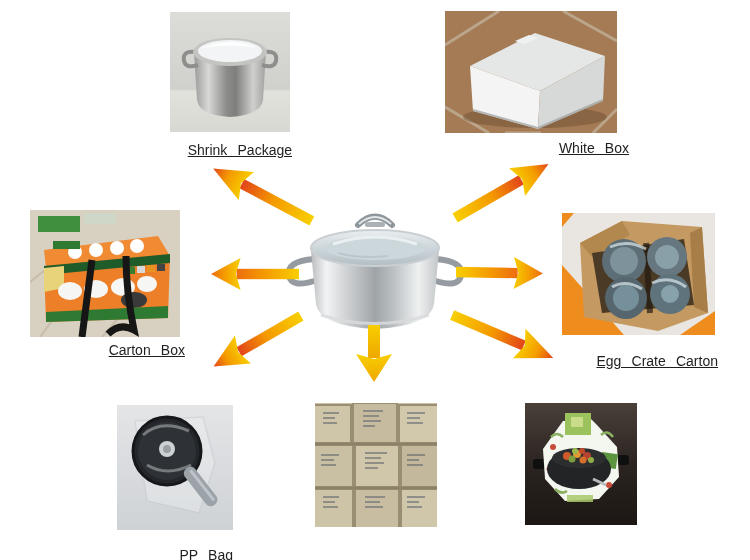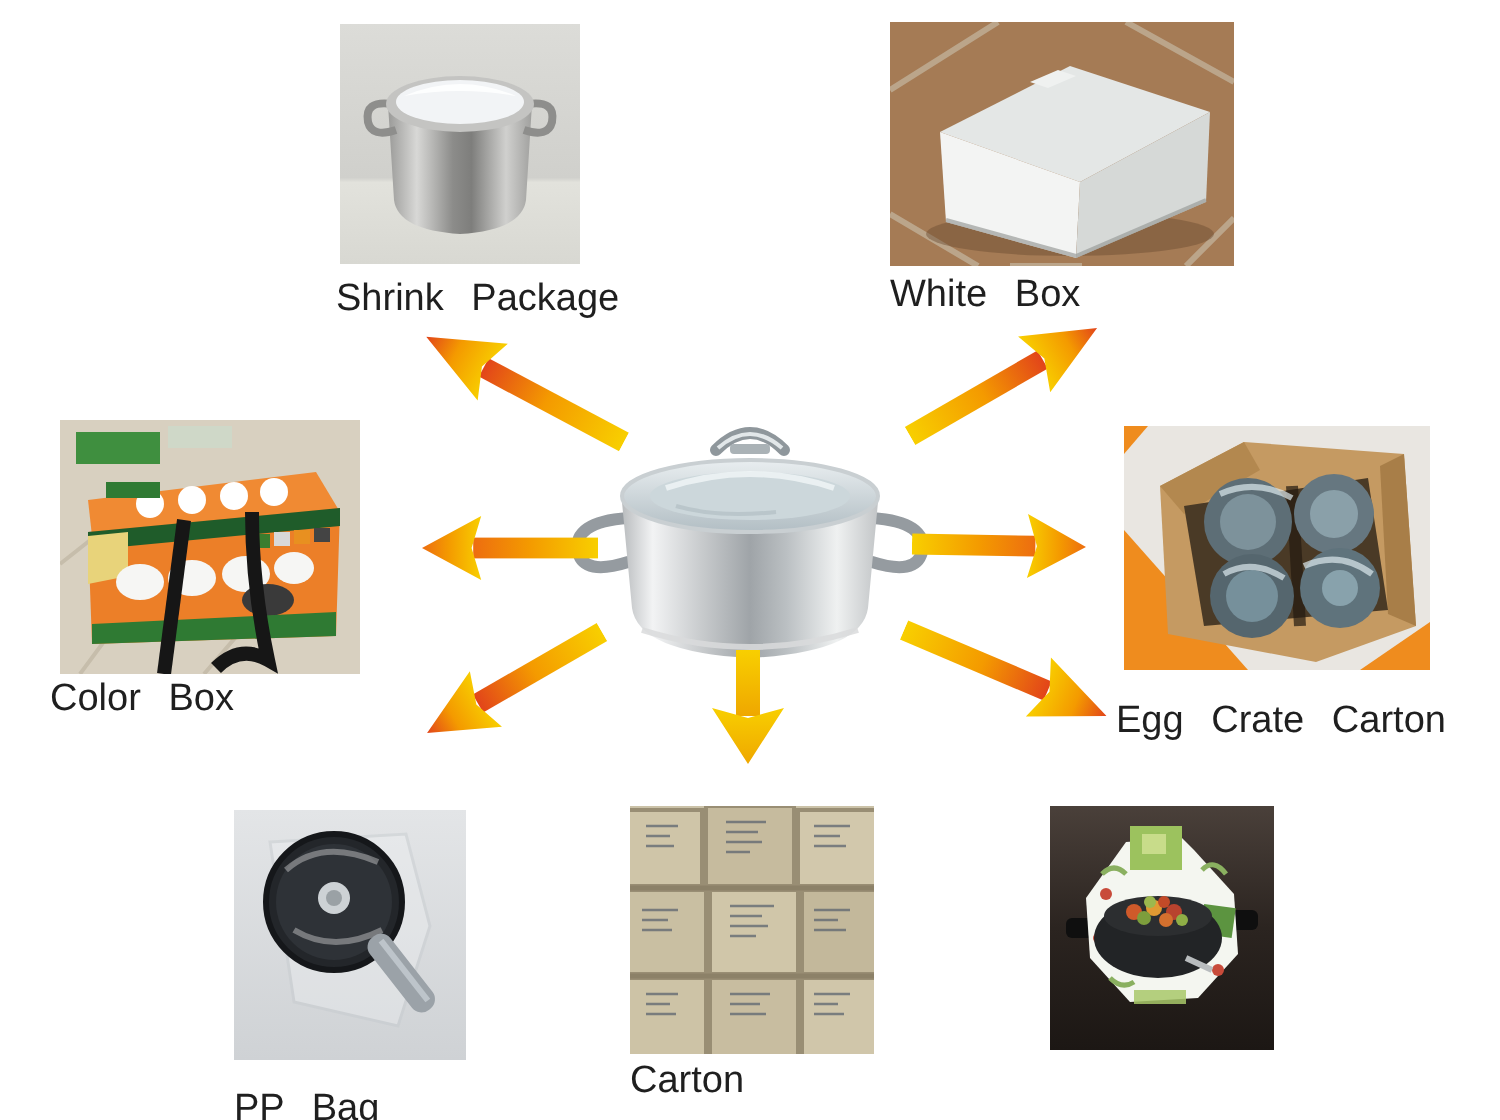--- a/index.html
+++ b/index.html
@@ -4,22 +4,22 @@
 <style>
   html,body{margin:0;padding:0;}
   body{
     width:750px;height:560px;position:relative;background:#ffffff;
     font-family:"Liberation Sans", sans-serif;overflow:hidden;
   }
   .canvas{position:absolute;inset:0;}
   figure.option{position:absolute;margin:0;}
   figure.option .photo{display:block;}
   figure.option figcaption{
-    text-align:left;font-size:19px;line-height:16px;color:var(--label_text,#1f1f1f);
-    word-spacing:0.45em;white-space:nowrap;
+    text-align:right;font-size:14px;line-height:16px;color:var(--label_text,#1f1f1f);
+    word-spacing:0.45em;white-space:nowrap;text-decoration:underline;
   }
   #opt-shrink   {left:168px;top:12px;width:124px;}
   #opt-shrink .photo{width:120px;height:120px;margin:0 auto;}
   #opt-shrink figcaption{margin-top:10px;}
   #opt-whitebox {left:445px;top:11px;width:184px;}
   #opt-whitebox .photo{width:172px;height:122px;}
   #opt-whitebox figcaption{margin-top:7px;}
   #opt-colorbox {left:25px;top:210px;width:160px;}
   #opt-colorbox .photo{width:150px;height:127px;margin:0 auto;}
   #opt-colorbox figcaption{margin-top:5px;}
@@ -123,21 +123,21 @@
         <ellipse cx="104" cy="90" rx="13" ry="8" fill="#3a3a3a"></ellipse>
         <rect x="97" y="57" width="8" height="7" fill="#3a7d2f"></rect>
           <rect x="107" y="56" width="8" height="7" fill="#d8d8d8"></rect>
         <rect x="117" y="55" width="8" height="7" fill="#e89020"></rect>
           <rect x="127" y="54" width="8" height="7" fill="#444444"></rect>
         <polygon points="16,102 138,96 138,108 16,112" fill="#2f7a33"></polygon>
         <path d="M62,50 Q58,82 52,127" stroke="#161616" stroke-width="7" fill="none"></path>
         <path d="M96,46 Q96,82 104,120 Q90,112 78,124" stroke="#161616" stroke-width="7" fill="none"></path>
       </svg>
     </div>
-    <figcaption>Color Box</figcaption>
+    <figcaption>Carton Box</figcaption>
   </figure>
 
   <figure class="option" id="opt-eggcrate">
     <div class="photo">
       <svg viewBox="0 0 153 122" width="153" height="122">
         <rect width="153" height="122" fill="#e9e6e1"></rect>
         <polygon points="0,52 0,122 62,122" fill="#ef8c1e"></polygon>
         <polygon points="118,122 153,122 153,98" fill="#ef8c1e"></polygon>
         <polygon points="0,0 12,0 0,14" fill="#ef8c1e"></polygon>
         <polygon points="18,30 60,8 140,14 146,100 96,118 22,104" fill="#c59a62"></polygon>
@@ -208,21 +208,20 @@
           <path d="M6,52 h18 M6,57 h13 M6,62 h15"></path>
           <path d="M50,50 h22 M50,55 h16 M50,60 h19 M50,65 h13"></path>
           <path d="M92,52 h18 M92,57 h12 M92,62 h16"></path>
           <path d="M8,94 h16 M8,99 h12 M8,104 h15"></path>
           <path d="M50,94 h20 M50,99 h15 M50,104 h18"></path>
           <path d="M92,94 h18 M92,99 h12 M92,104 h15"></path>
         </g>
         <path d="M0,41 h122 M0,85 h122" stroke="#8a7f66" stroke-width="2.5" opacity="0.8"></path>
       </svg>
     </div>
-    <figcaption>Carton</figcaption>
   </figure>
 
   <figure class="option" id="opt-sleeve">
     <div class="photo">
       <svg viewBox="0 0 112 122" width="112" height="122">
         <defs>
           <linearGradient id="csbg" x1="0" y1="0" x2="0" y2="1">
             <stop offset="0" stop-color="#4a403a"></stop>
               <stop offset="0.5" stop-color="#2b2420"></stop>
               <stop offset="1" stop-color="#1c1714"></stop>

